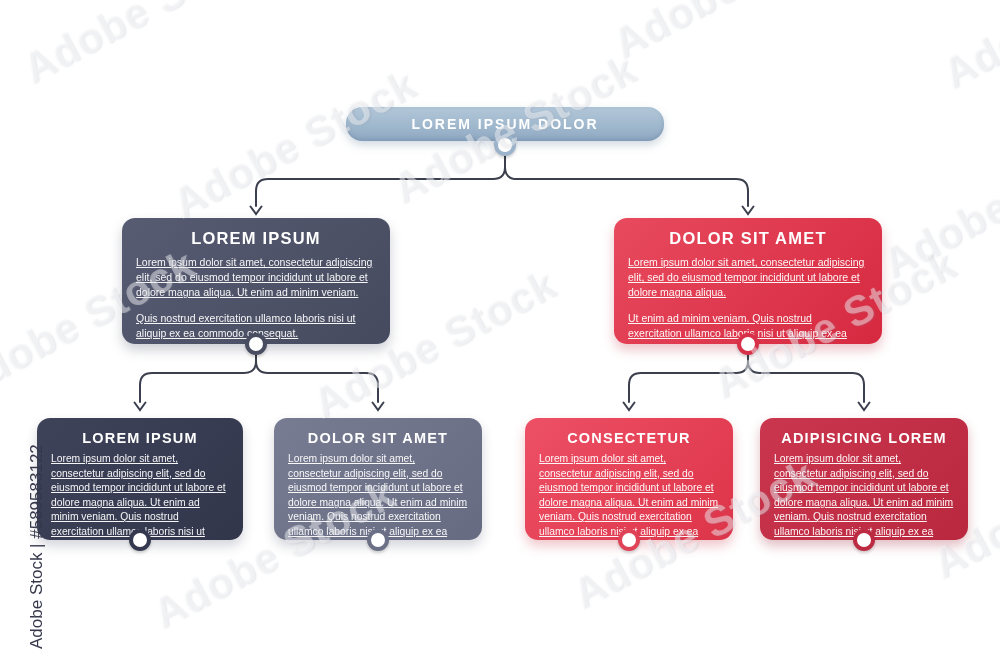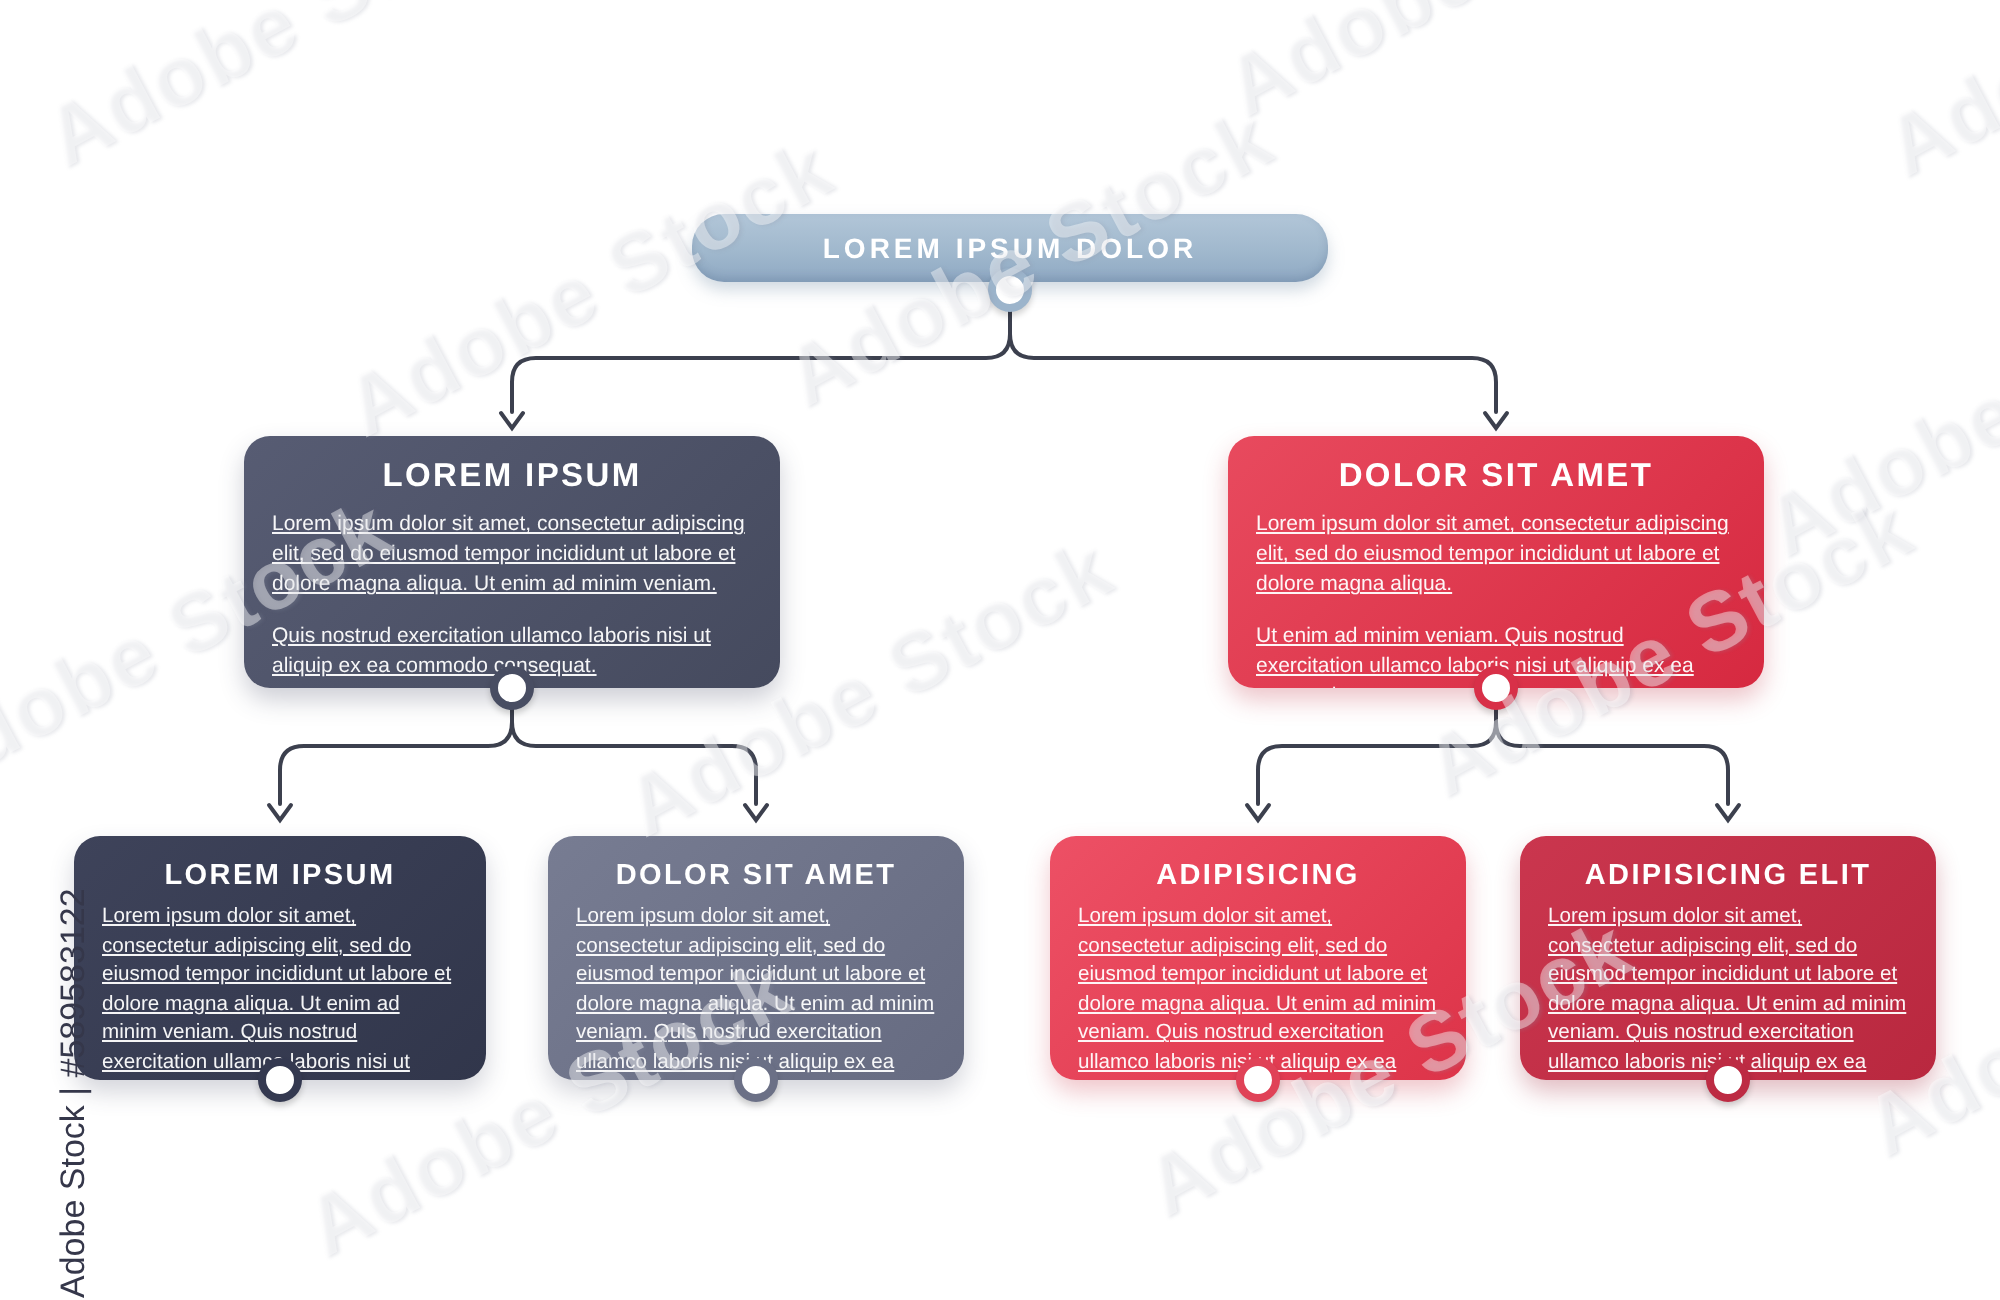--- a/index.html
+++ b/index.html
@@ -132,29 +132,29 @@
 
   <div class="node leaf leaf-2">
     <div class="title">DOLOR SIT AMET</div>
     <div class="body">
       <p>Lorem ipsum dolor sit amet, consectetur adipiscing elit, sed do eiusmod tempor incididunt ut labore et dolore magna aliqua. Ut enim ad minim veniam. Quis nostrud exercitation ullamco laboris nisi ut aliquip ex ea commodo consequat.</p>
     </div>
   </div>
   <div class="port port-leaf-2"></div>
 
   <div class="node leaf leaf-3">
-    <div class="title">ADIPISICING</div>
+    <div class="title">CONSECTETUR</div>
     <div class="body">
       <p>Lorem ipsum dolor sit amet, consectetur adipiscing elit, sed do eiusmod tempor incididunt ut labore et dolore magna aliqua. Ut enim ad minim veniam. Quis nostrud exercitation ullamco laboris nisi ut aliquip ex ea commodo consequat.</p>
     </div>
   </div>
   <div class="port port-leaf-3"></div>
 
   <div class="node leaf leaf-4">
-    <div class="title">ADIPISICING ELIT</div>
+    <div class="title">ADIPISICING LOREM</div>
     <div class="body">
       <p>Lorem ipsum dolor sit amet, consectetur adipiscing elit, sed do eiusmod tempor incididunt ut labore et dolore magna aliqua. Ut enim ad minim veniam. Quis nostrud exercitation ullamco laboris nisi ut aliquip ex ea commodo consequat.</p>
     </div>
   </div>
   <div class="port port-leaf-4"></div>
 
   <span class="wm" style="left:10px;top:-15px">Adobe Stock</span>
   <span class="wm" style="left:600px;top:-40px">Adobe Stock</span>
   <span class="wm" style="left:930px;top:-10px">Adobe Stock</span>
   <span class="wm" style="left:160px;top:120px">Adobe Stock</span>

